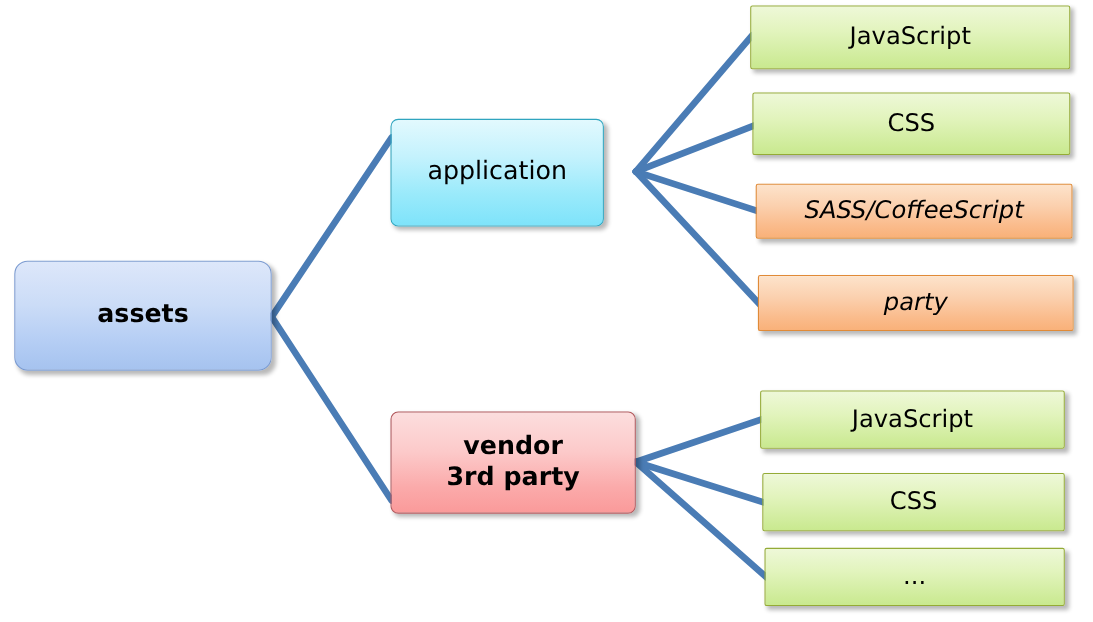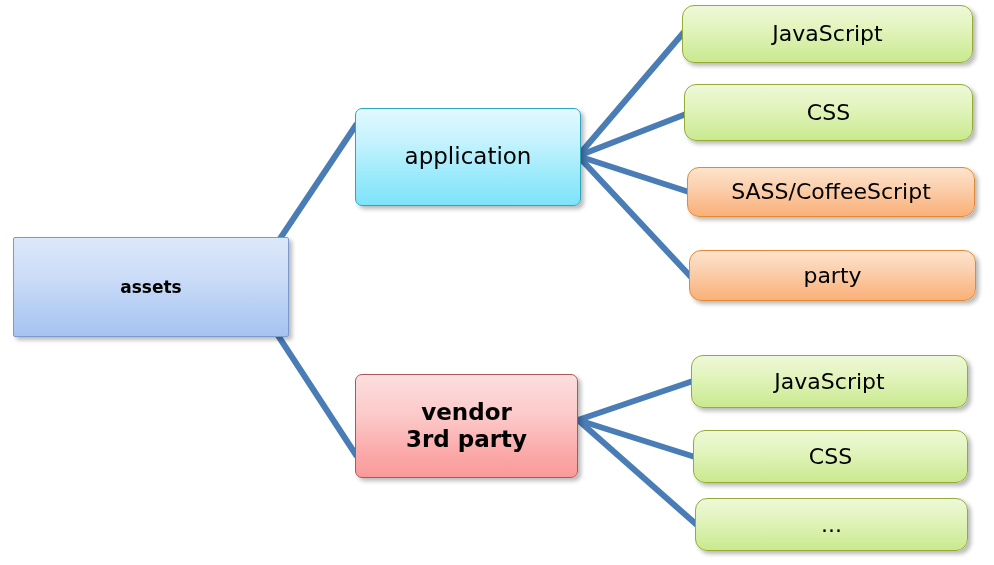--- a/index.html
+++ b/index.html
@@ -41,67 +41,68 @@
   .node .line1,
   .node .line2 {
     display: block;
     width: 100%;
   }
 
   
   .node-root {
     left: 13px;
     top: 237px;
-    width: 276px;
+    width: 234px;
     height: 100px;
     border: 1px solid #7a9ad0;
-    border-radius: 2px;
+    border-radius: 12px;
     background: linear-gradient(to bottom, #dde7fa 0%, #cbdcf7 40%, #b4cdf4 75%, #a6c3ef 100%);
-    font-size: 17px;
+    font-size: 23px;
     font-weight: bold;
   }
 
   
   .node-application {
     left: 355px;
     top: 108px;
-    width: 226px;
+    width: 194px;
     height: 98px;
     border: 1px solid #2fa5bf;
     border-radius: 7px;
     background: linear-gradient(to bottom, #e2f9fe 0%, #c4f2fd 35%, #9aeafb 70%, #7ee3fa 100%);
     font-size: 23px;
   }
 
   
   .node-vendor {
     left: 355px;
     top: 374px;
     width: 223px;
-    height: 104px;
+    height: 93px;
     border: 1px solid #b0565a;
     border-radius: 7px;
     background: linear-gradient(to bottom, #fcdede 0%, #fcc9c9 40%, #fbaaaa 75%, #fa9a9a 100%);
     font-size: 23px;
   }
   .node-vendor .line1 { font-weight: bold; }
   .node-vendor .line2 { font-weight: bold; }
 
   
   .leaf {
     font-size: 22px;
-    border-radius: 12px;
+    border-radius: 2px;
   }
   .leaf-green {
     border: 1px solid #94ab36;
     background: linear-gradient(to bottom, #eef8d8 0%, #e2f4bd 40%, #d2eda0 78%, #c9e98f 100%);
   }
   .leaf-orange {
     border: 1px solid #e08a37;
     background: linear-gradient(to bottom, #fde3cb 0%, #fbd0ae 40%, #fabb8b 78%, #f9b179 100%);
+    font-style: italic;
   }
 
   .leaf-a1 { left: 682px; top: 5px;   width: 291px; height: 58px; }
   .leaf-a2 { left: 684px; top: 84px;  width: 289px; height: 57px; }
   .leaf-a3 { left: 687px; top: 167px; width: 288px; height: 50px; }
   .leaf-a4 { left: 689px; top: 250px; width: 287px; height: 51px; }
 
   .leaf-v1 { left: 691px; top: 355px; width: 277px; height: 53px; }
   .leaf-v2 { left: 693px; top: 430px; width: 275px; height: 53px; }
   .leaf-v3 { left: 695px; top: 498px; width: 273px; height: 53px; }

